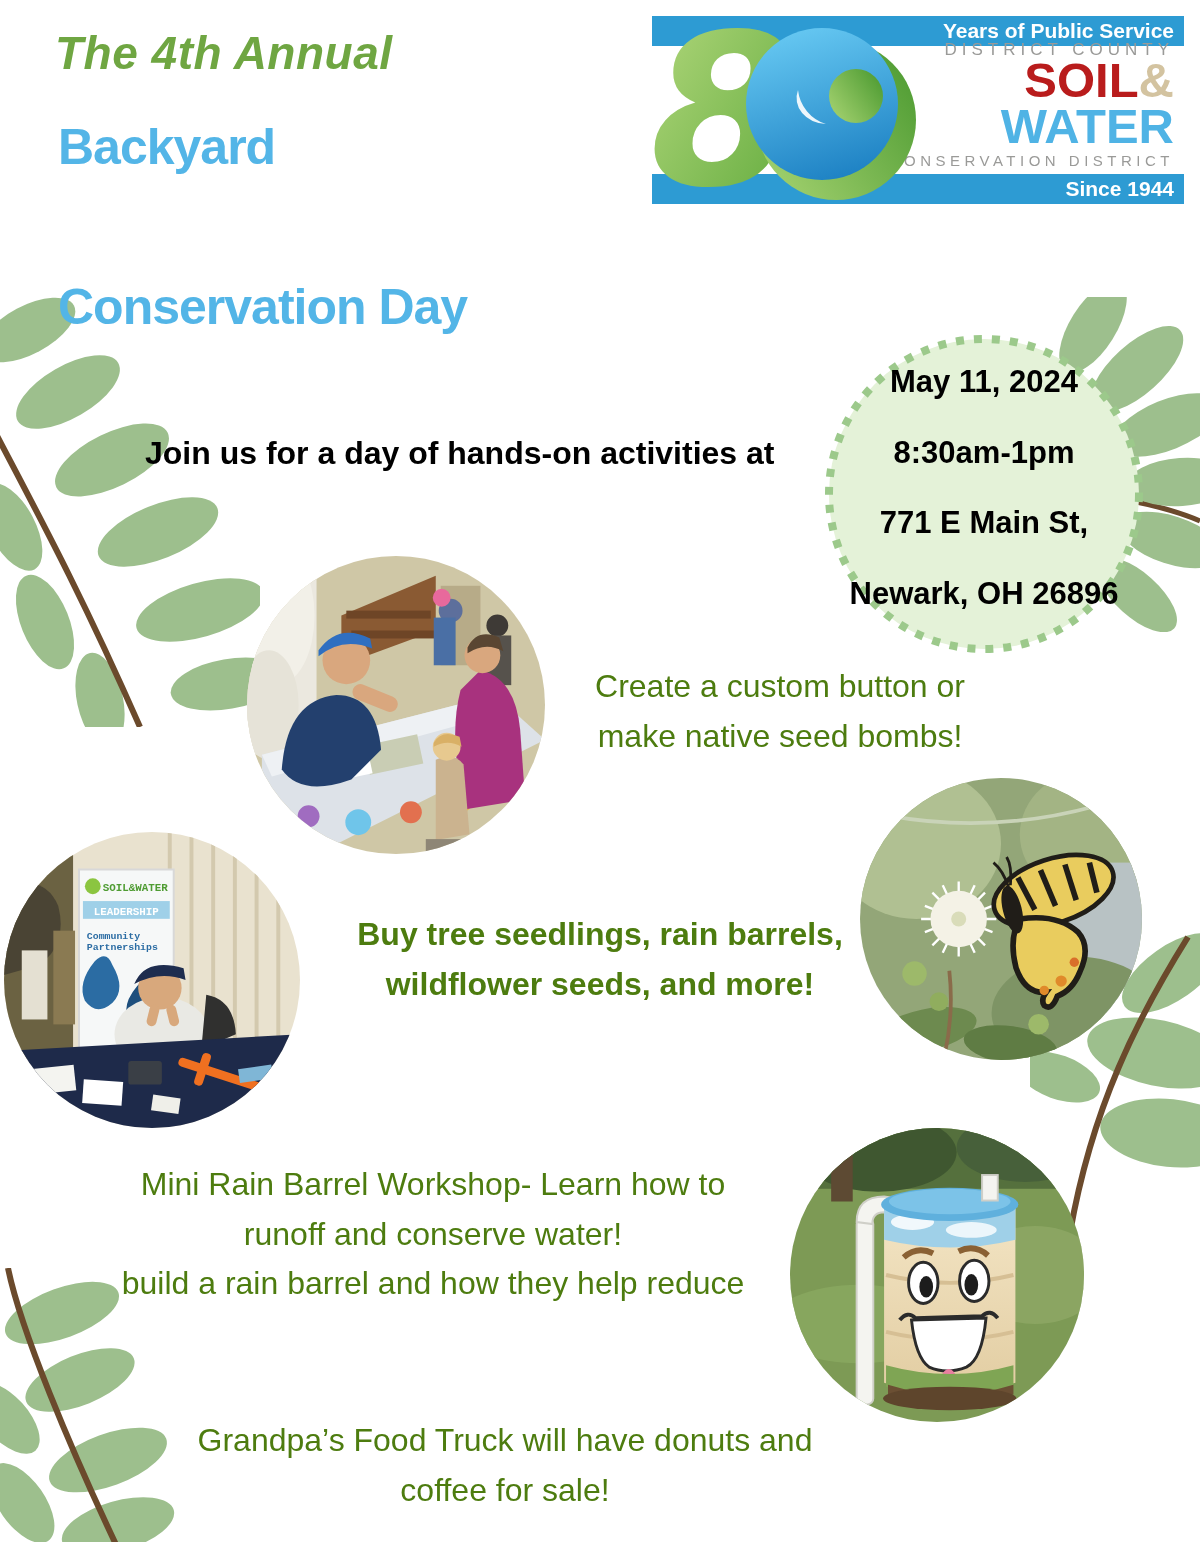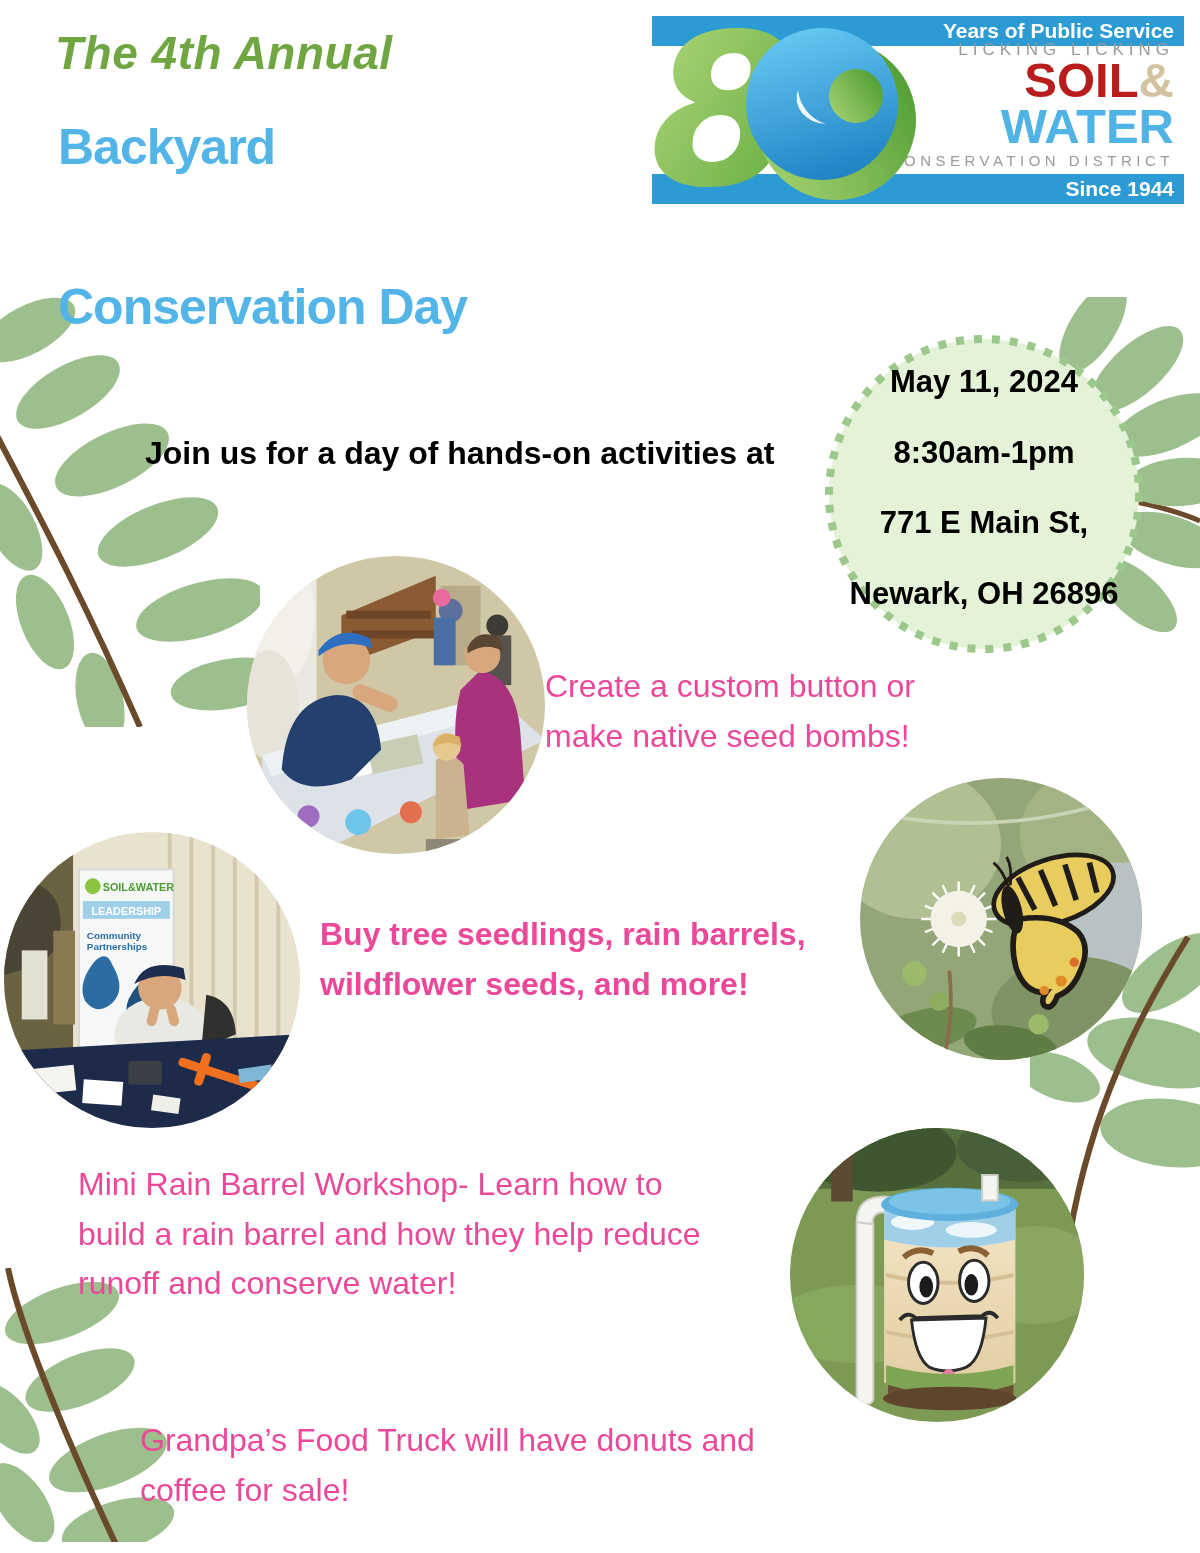--- a/index.html
+++ b/index.html
@@ -38,30 +38,30 @@
   .badge svg{position:absolute;inset:0;}
   .badge-text{position:absolute;inset:0;display:flex;flex-direction:column;align-items:center;
               justify-content:center;transform:translateY(-6px);font-weight:700;font-size:31px;
               line-height:1.5;color:#000;text-align:center;gap:24px;}
 
   
   .intro{position:absolute;left:145px;top:428px;z-index:3;font-size:32px;font-weight:700;
          line-height:1.62;color:#000;white-space:nowrap;}
 
   
-  .act{position:absolute;z-index:3;font-size:32px;font-weight:400;color:#ec4899;line-height:1.55;
-       }
+  .act{position:absolute;z-index:3;font-size:32px;font-weight:400;color:#4d7c0f;line-height:1.55;
+       text-align:center;}
   .act div{white-space:nowrap;}
   .act-buttons{left:545px;top:662px;width:470px;}
   .act-market{left:320px;top:910px;width:560px;font-weight:bold;}
   .act-workshop{left:78px;top:1160px;width:710px;}
   .act-food{left:140px;top:1416px;width:730px;}
 
   
-  .photo{position:absolute;border-radius:50%;overflow:hidden;z-index:2;}
+  .photo{position:absolute;border-radius:50%;overflow:hidden;z-index:2;font-family:Liberation Mono, monospace;}
   .photo svg{display:block;width:100%;height:100%;}
   .photo-craft{left:247px;top:556px;width:298px;height:298px;}
   .photo-booth{left:4px;top:832px;width:296px;height:296px;}
   .photo-butterfly{left:860px;top:778px;width:282px;height:282px;}
   .photo-barrel{left:790px;top:1128px;width:294px;height:294px;}
 </style>
 </head>
 <body>
 
 <div class="flyer">
@@ -140,21 +140,21 @@
         </linearGradient>
       </defs>
       <text x="-4" y="178" font-size="210" font-weight="bold" font-style="italic" font-family="DejaVu Sans, sans-serif" fill="url(#g8)">8</text>
       <g transform="translate(172,104)">
         <circle cx="10" cy="10" r="80" fill="url(#gGreen2)"></circle>
         <circle cx="-4" cy="-6" r="76" fill="url(#gBlue)"></circle>
         <circle cx="30" cy="-14" r="27" fill="url(#gGreen2)"></circle>
         <path d="M -28 -20 A 30 26 0 0 0 0 14 A 40 40 0 0 1 -28 -20 Z" fill="#ffffff" opacity="0.9"></path>
       </g>
     </svg>
-    <div class="logo-txt logo-county">LICKING LICKING</div>
+    <div class="logo-txt logo-county">DISTRICT COUNTY</div>
     <div class="logo-txt logo-brand1"><span class="soil-green">SOIL</span><span class="amp-tan">&amp;</span></div>
     <div class="logo-txt logo-brand2">WATER</div>
     <div class="logo-txt logo-district">CONSERVATION DISTRICT</div>
   </div>
 
   <div class="badge">
     <svg viewBox="0 0 324 324">
       <circle cx="162" cy="162" r="155" fill="#e4f2d8"></circle>
       <circle cx="162" cy="162" r="155" fill="none" stroke="#9cc98b" stroke-width="8" stroke-dasharray="8 10"></circle>
     </svg>
@@ -311,22 +311,22 @@
         <circle cx="196" cy="226" r="5" fill="#e08a2a"></circle>
         <circle cx="228" cy="196" r="5" fill="#d96f2a"></circle>
         <ellipse cx="162" cy="140" rx="10" ry="26" fill="#201d18" transform="rotate(-14 162 140)"></ellipse>
         <path d="M 158 116 q -6 -18 -16 -26 m 18 24 q 2 -20 -4 -30" stroke="#201d18" stroke-width="3" fill="none"></path>
       </g>
     </svg>
   </div>
 
   <div class="act act-workshop">
     <div>Mini Rain Barrel Workshop- Learn how to</div>
+    <div>runoff and conserve water!</div>
     <div>build a rain barrel and how they help reduce</div>
-    <div>runoff and conserve water!</div>
   </div>
 
   <div class="photo photo-barrel">
     <svg viewBox="0 0 300 300">
       <rect width="300" height="300" fill="#7d9a55"></rect>
       <rect x="0" y="0" width="300" height="62" fill="#55703d"></rect>
       <ellipse cx="90" cy="25" rx="80" ry="40" fill="#3f5730"></ellipse>
       <ellipse cx="240" cy="20" rx="70" ry="35" fill="#47603a"></ellipse>
       <rect x="42" y="0" width="22" height="75" fill="#5d4a33"></rect>
       <ellipse cx="70" cy="200" rx="90" ry="40" fill="#8cab63" opacity="0.7"></ellipse>

